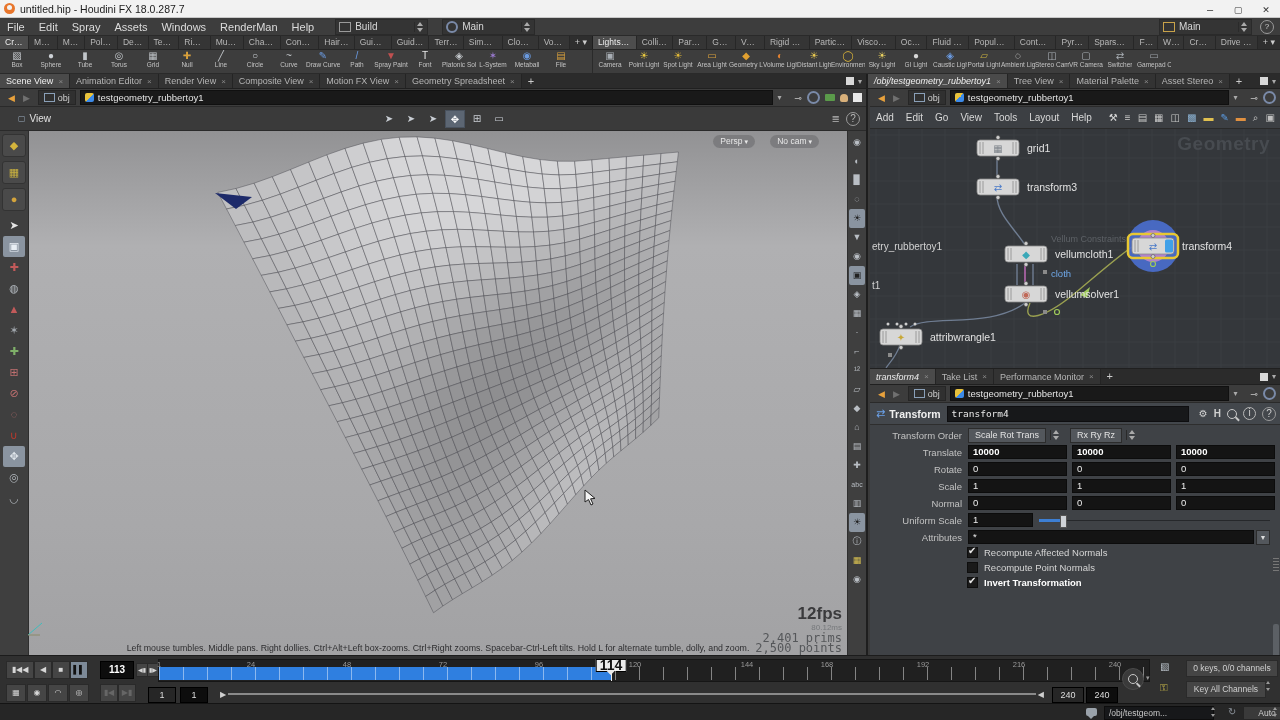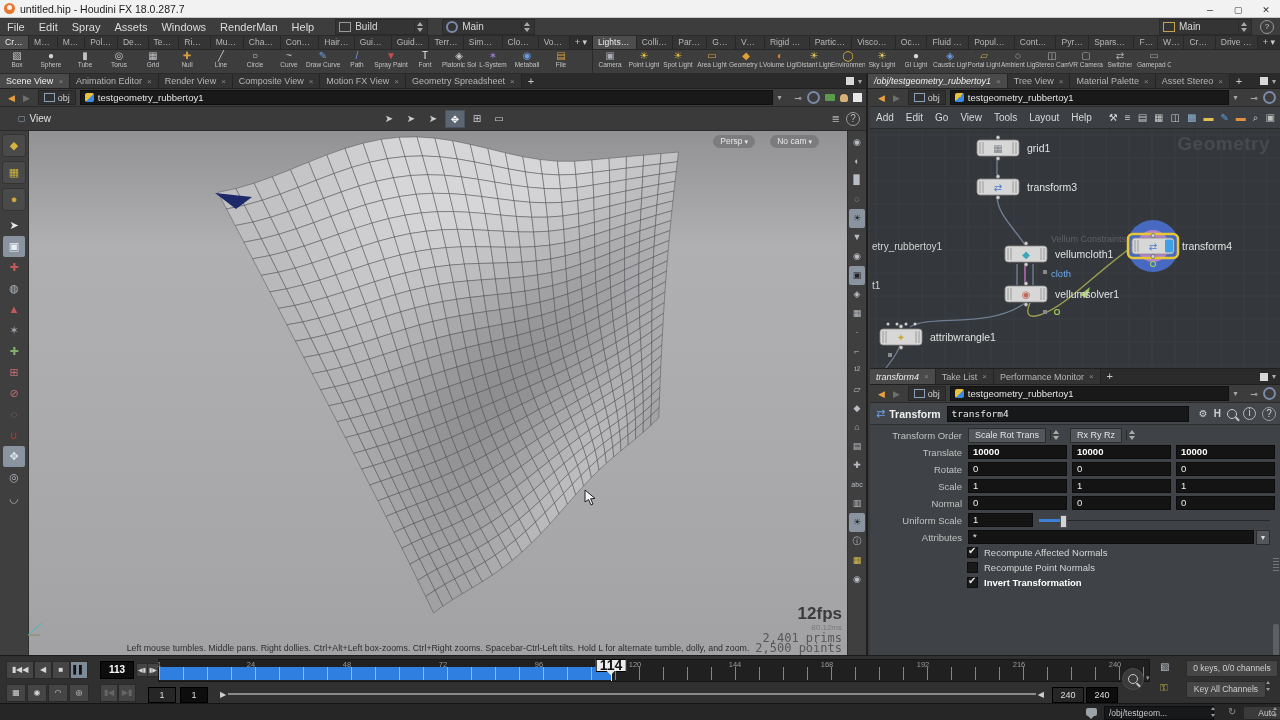--- a/index.html
+++ b/index.html
@@ -1611,21 +1611,21 @@
         <div class="tick" style="left: 912px;"></div>
         <div class="tick" style="left: 936px;"></div>
         <div class="tick" style="left: 960px;"></div>
         <div class="tick" style="left: 984px;"></div>
         <div class="tlabel" style="left: 0px;">1</div>
         <div class="tlabel" style="left: 92px;">24</div>
         <div class="tlabel" style="left: 188px;">48</div>
         <div class="tlabel" style="left: 284px;">72</div>
         <div class="tlabel" style="left: 380px;">96</div>
         <div class="tlabel" style="left: 476px;">120</div>
-        <div class="tlabel" style="left: 576px;">144</div>
+        <div class="tlabel" style="left: 588px;">144</div>
         <div class="tlabel" style="left: 668px;">168</div>
         <div class="tlabel" style="left: 764px;">192</div>
         <div class="tlabel" style="left: 860px;">216</div>
         <div class="tlabel" style="left: 956px;">240</div>
       </div>
     <div class="rngfield" style="left:148px;top:31px;width:26px;background:#262626;">1</div>
     <div class="rngfield" style="left:180px;top:31px;width:26px;">1</div>
     <div id="rangeslider">
       <span class="line"></span>
       <span class="lh">▶</span>

